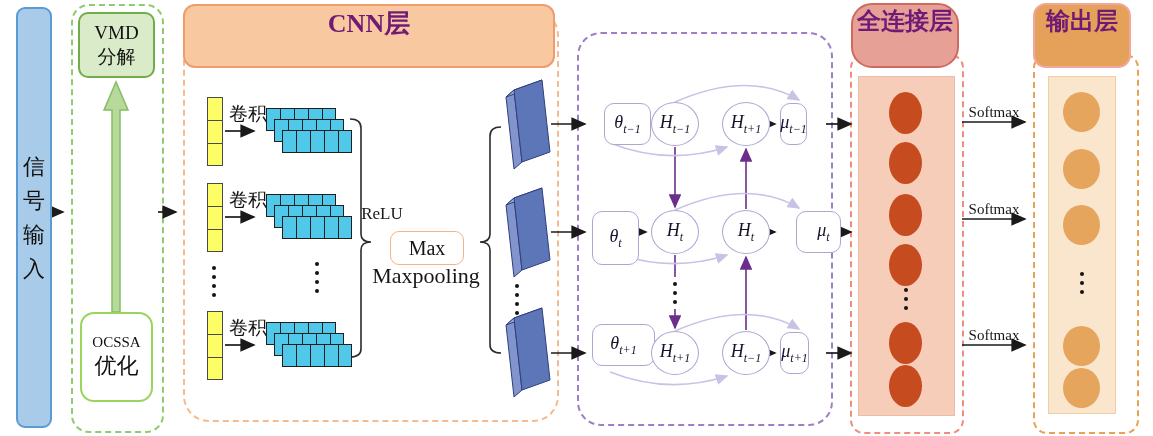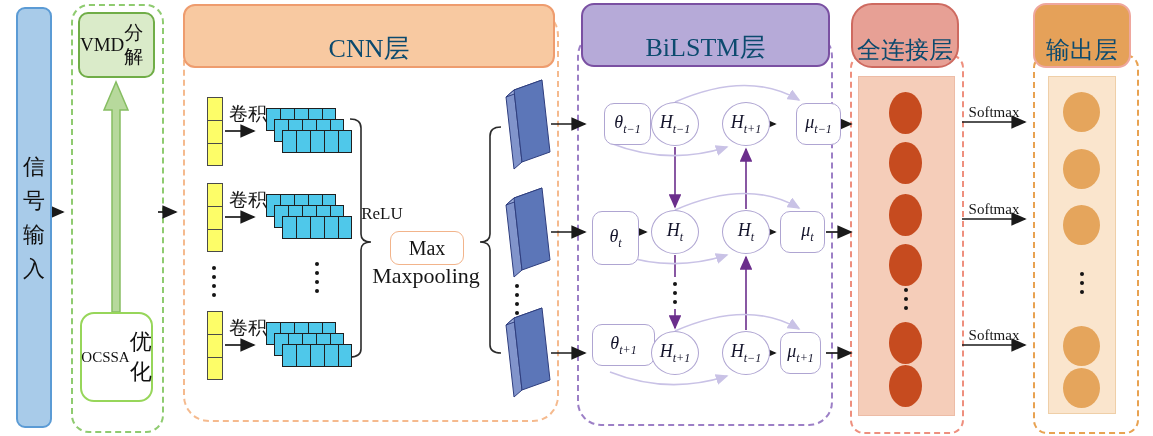--- a/index.html
+++ b/index.html
@@ -1,33 +1,33 @@
 <!DOCTYPE html>
 <html><head>
 <meta charset="utf-8">
 <style>
   html,body{margin:0;padding:0;background:#fff;}
   #canvas{position:relative;width:1153px;height:436px;background:#fff;
           font-family:"Liberation Serif","DejaVu Serif",serif;overflow:hidden;}
   svg.layer{position:absolute;left:0;top:0;z-index:1;pointer-events:none;}
   .dashbox{position:absolute;border:2px dashed;z-index:0;}
-  .hdr{position:absolute;display:flex;align-items:flex-end;justify-content:center;
-       color:#0c4a6e;z-index:2;border:2px solid;box-sizing:border-box;}
+  .hdr{position:absolute;display:flex;align-items:flex-start;justify-content:center;
+       color:#701a75;z-index:2;border:2px solid;box-sizing:border-box;font-weight:bold;}
   .node{position:absolute;display:flex;align-items:center;justify-content:center;
         background:#fff;border:1.6px solid #AFA5D2;z-index:2;box-sizing:border-box;
         color:#14142b;}
   .node .nb{font-style:italic;font-size:18px;}
   .node sub{font-size:12px;font-style:italic;}
   .roundbox{border-radius:10px;}
   .ellipse{border-radius:50%;}
   .lbl{position:absolute;z-index:2;color:#161616;display:flex;align-items:center;justify-content:center;}
   .inputbar{position:absolute;left:16px;top:7px;width:36px;height:421px;background:#A8CBE9;
             border:2px solid #5B9BD5;border-radius:9px;display:flex;flex-direction:column;
             align-items:center;justify-content:center;gap:4px;z-index:2;font-size:22px;color:#111;box-sizing:border-box;}
-  .smallbox{position:absolute;z-index:2;display:flex;flex-direction:row;align-items:center;
+  .smallbox{position:absolute;z-index:2;display:flex;flex-direction:column;align-items:center;
             justify-content:center;box-sizing:border-box;}
   .ystrip{position:absolute;width:16px;height:69px;background:#FDFD68;border:1px solid #4a4a4a;
           background-image:repeating-linear-gradient(180deg,transparent 0 22px,#4a4a4a 22px 23px);z-index:2;box-sizing:border-box;}
   .cstrip{position:absolute;width:70px;height:23px;background:#4FC8EA;border:1px solid #1f1f1f;
           background-image:repeating-linear-gradient(90deg,transparent 0 13px,#1f1f1f 13px 14px);z-index:2;box-sizing:border-box;}
   .dots{position:absolute;z-index:2;}
   .dots i{display:block;width:4px;height:4px;border-radius:50%;background:#141414;margin:5px auto 0;}
   .dots i:first-child{margin-top:0;}
   .fcneuron{position:absolute;background:#C64B1F;border-radius:50%;width:33px;height:42px;z-index:2;}
   .outneuron{position:absolute;background:#E5A55C;border-radius:50%;width:37px;height:40px;z-index:2;}
@@ -133,23 +133,20 @@
     <span>分解</span>
   </div>
   <div class="smallbox" style="left:80px;top:312px;width:73px;height:90px;background:#fff;border:2px solid #97D65A;border-radius:14px;color:#111;">
     <span style="font-size:15px;">OCSSA</span>
     <span style="font-size:22px;">优化</span>
   </div>
 
   <div class="hdr" style="left:183px;top:4px;width:372px;height:64px;background:#F8C9A1;border-color:#EE9C6E;border-radius:12px;font-size:26px;">
     <span>CNN层</span>
   </div>
-  <div class="hdr" style="left:581px;top:3px;width:249px;height:64px;background:#B6AAD8;border-color:#7A50A2;border-radius:13px;font-size:26px;">
-    <span>BiLSTM层</span>
-  </div>
   <div class="hdr" style="left:851px;top:3px;width:108px;height:65px;background:#E7A095;border-color:#CE6A60;border-radius:21px;font-size:24px;">
     <span>全连接层</span>
   </div>
   <div class="hdr" style="left:1033px;top:3px;width:98px;height:65px;background:#E5A159;border-color:#EFA79E;border-radius:13px;font-size:24px;">
     <span>输出层</span>
   </div>
 
   <div class="ystrip" style="left:207px;top:97px;"></div>
   <div class="ystrip" style="left:207px;top:183px;"></div>
   <div class="ystrip" style="left:207px;top:311px;"></div>
@@ -174,47 +171,47 @@
 
   <div class="node roundbox" style="left:592px;top:103px;width:47px;height:42px;margin-left:12px;">
     <span class="nb"><i>θ</i><sub>t−1</sub></span>
     </div>
   <div class="node ellipse" style="left:651px;top:102px;width:48px;height:44px;">
     <span class="nb"><i>H</i><sub>t−1</sub></span>
     </div>
   <div class="node ellipse" style="left:722px;top:102px;width:48px;height:44px;">
     <span class="nb"><i>H</i><sub>t+1</sub></span>
     </div>
-  <div class="node roundbox" style="left:780px;top:103px;width:45px;height:42px;margin-left:16px;">
+  <div class="node roundbox" style="left:780px;top:103px;width:27px;height:42px;">
     <span class="nb"><i>μ</i><sub>t−1</sub></span>
     </div>
 
   <div class="node roundbox" style="left:592px;top:211px;width:47px;height:54px;">
     <span class="nb"><i>θ</i><sub>t</sub></span>
     </div>
   <div class="node ellipse" style="left:651px;top:210px;width:48px;height:44px;">
     <span class="nb"><i>H</i><sub>t</sub></span>
     </div>
   <div class="node ellipse" style="left:722px;top:210px;width:48px;height:44px;">
     <span class="nb"><i>H</i><sub>t</sub></span>
     </div>
-  <div class="node roundbox" style="left:780px;top:211px;width:45px;height:42px;padding-left:10px;">
+  <div class="node roundbox" style="left:796px;top:211px;width:45px;height:42px;padding-left:10px;">
     <span class="nb"><i>μ</i><sub>t</sub></span>
     </div>
 
   <div class="node roundbox" style="left:592px;top:324px;width:63px;height:42px;">
     <span class="nb"><i>θ</i><sub>t+1</sub></span>
     </div>
   <div class="node ellipse" style="left:651px;top:331px;width:48px;height:44px;">
     <span class="nb"><i>H</i><sub>t+1</sub></span>
     </div>
   <div class="node ellipse" style="left:722px;top:331px;width:48px;height:44px;">
     <span class="nb"><i>H</i><sub>t−1</sub></span>
     </div>
-  <div class="node roundbox" style="left:780px;top:332px;width:41px;height:42px;">
+  <div class="node roundbox" style="left:780px;top:332px;width:29px;height:42px;">
     <span class="nb"><i>μ</i><sub>t+1</sub></span>
     </div>
 
   <div class="fcneuron" style="left:889px;top:92px;"></div>
   <div class="fcneuron" style="left:889px;top:142px;"></div>
   <div class="fcneuron" style="left:889px;top:194px;"></div>
   <div class="fcneuron" style="left:889px;top:244px;"></div>
   <div class="fcneuron" style="left:889px;top:322px;"></div>
   <div class="fcneuron" style="left:889px;top:365px;"></div>
 

